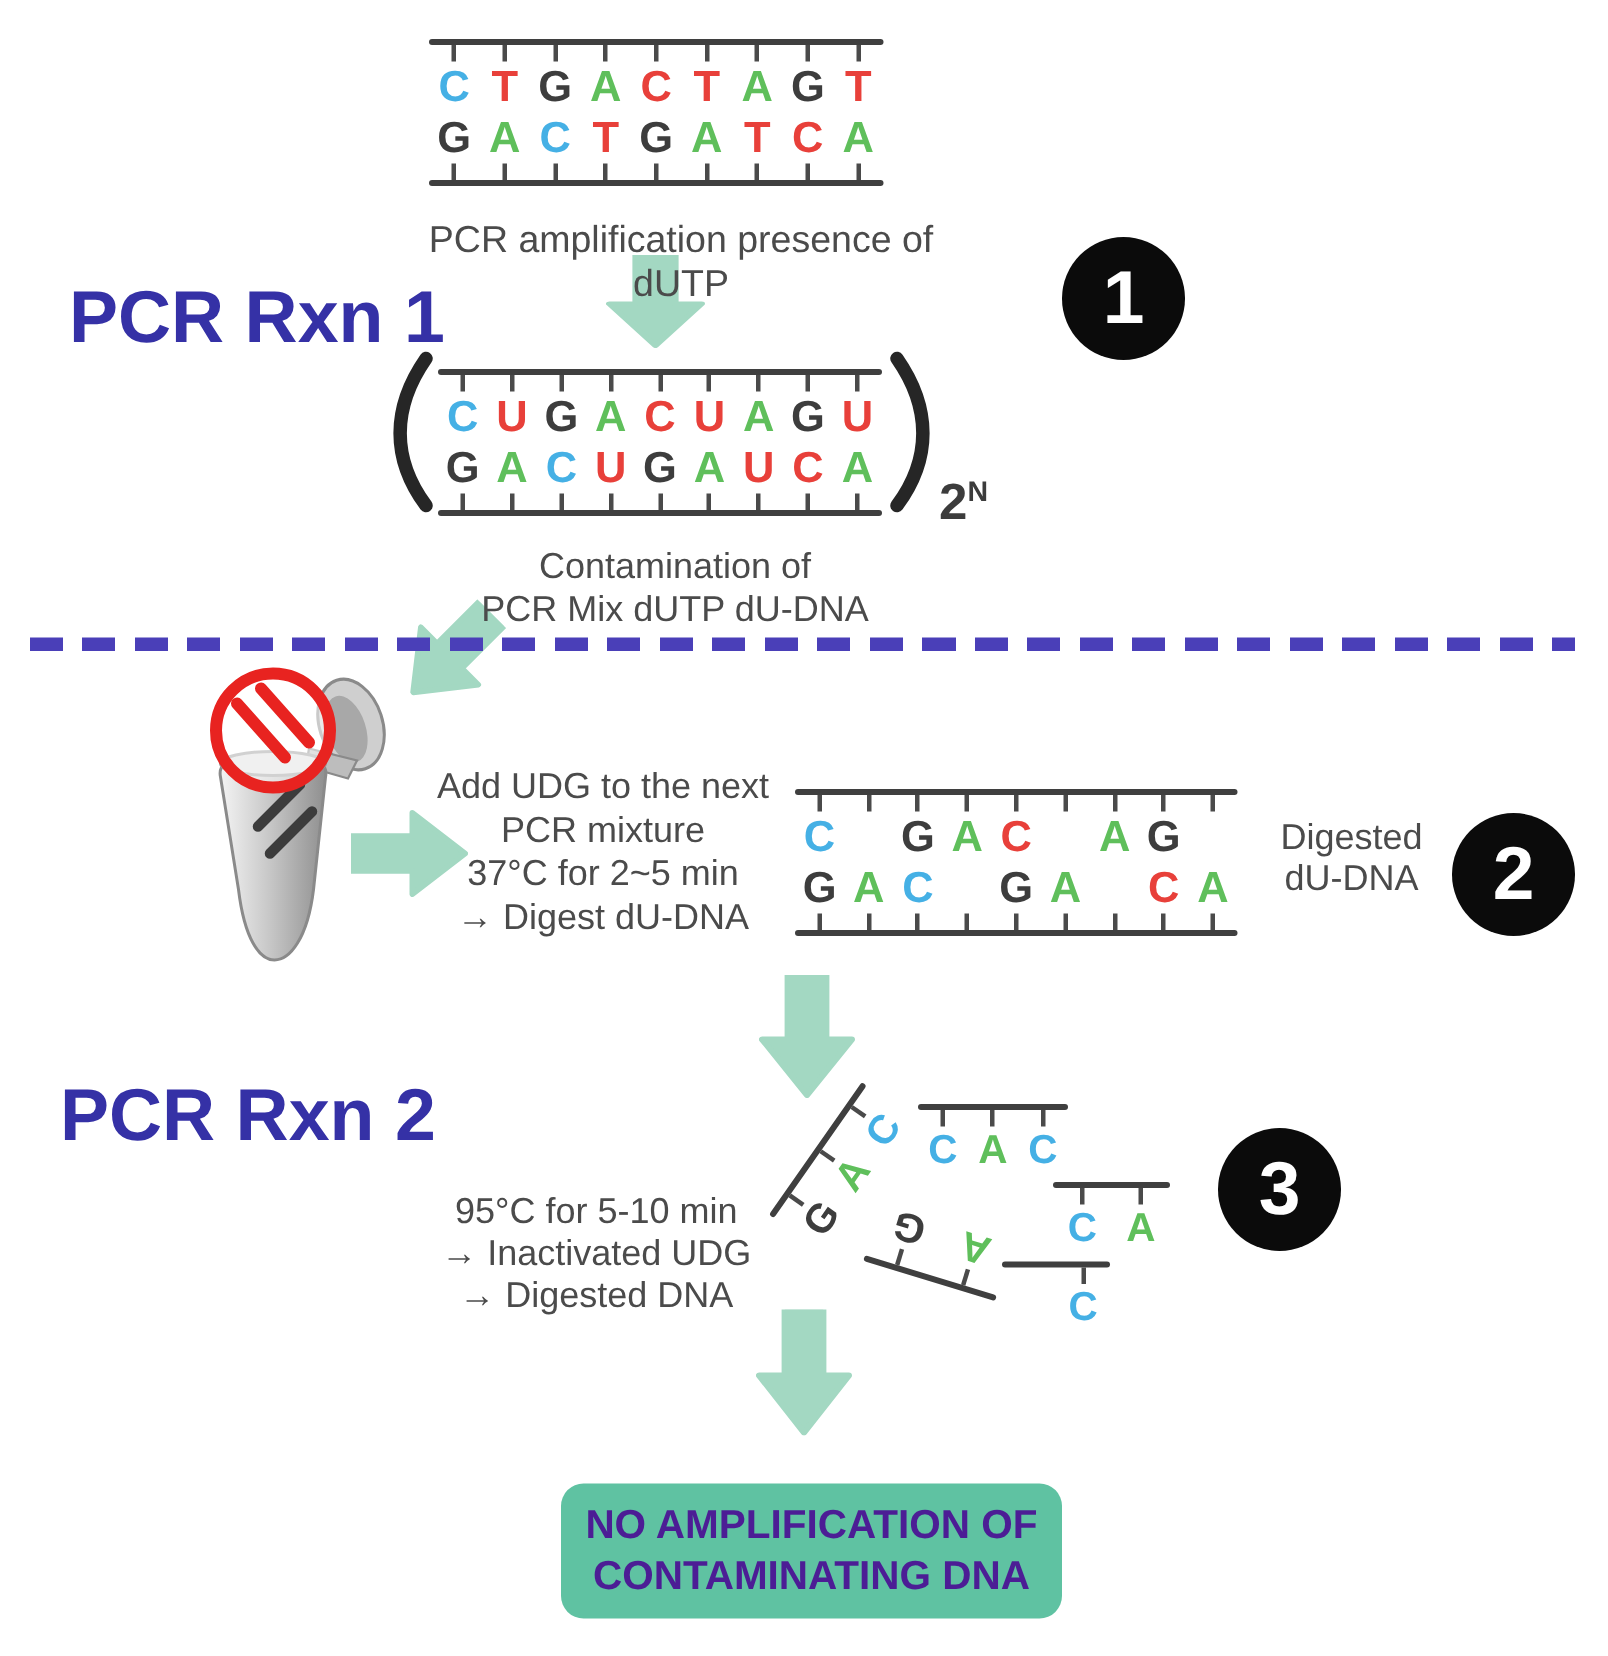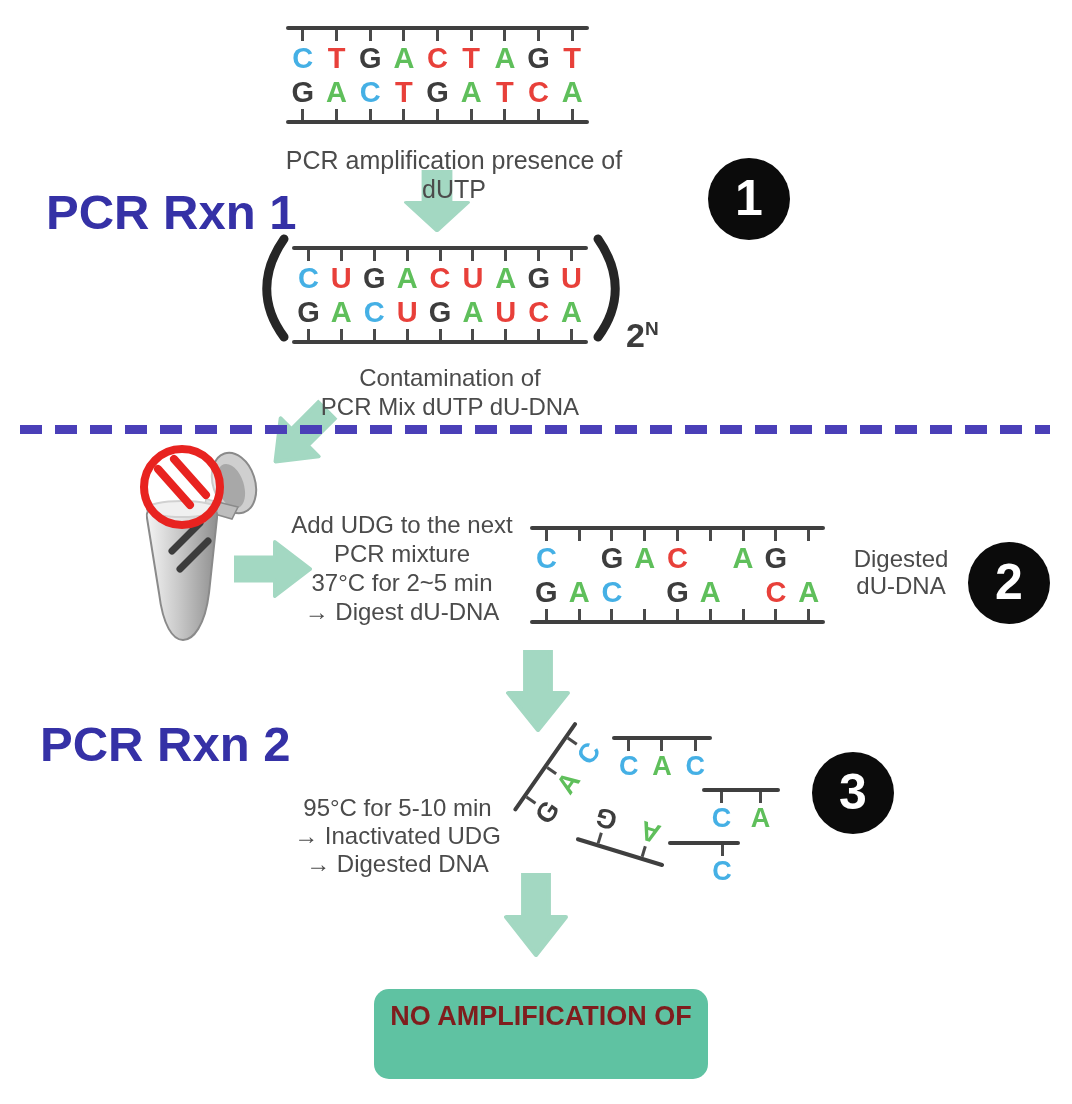--- a/index.html
+++ b/index.html
@@ -36,21 +36,21 @@
          color:#ffffff;font-size:50px;font-weight:bold;text-align:center;line-height:80px;z-index:6;}
   .copies{position:absolute;color:#3c3c3c;font-size:34px;font-weight:600;z-index:6;}
   .copies sup{font-size:19px;}
 
   
   .dash-line{position:absolute;height:9px;z-index:5;
     background:repeating-linear-gradient(to right, var(--dash-blue) 0 22px, transparent 22px 35px);}
 
   
   .result-box{position:absolute;background:var(--teal-box);border-radius:15px;text-align:center;
-    color:#7f1d1d;font-weight:bold;font-size:27px;line-height:34px;padding-top:10px;z-index:6;}
+    color:#4c1d95;font-weight:bold;font-size:27px;line-height:34px;padding-top:10px;z-index:6;}
 
   .paren{position:absolute;z-index:6;}
 </style>
 </head>
 <body>
 
 <div id="canvas">
 
   <div class="strand" style="left:286px;top:26px;width:303px;">
       <div class="bb"></div>
@@ -498,15 +498,16 @@
   <div class="badge" style="left:812px;top:752px;">3</div>
 
   <div class="tarrow" style="left:504px;top:873px;width:64px;height:84px;">
       <svg viewBox="0 0 60 84" preserveAspectRatio="none">
         <polygon points="18,0 42,0 42,44 58,44 30,82 2,44 18,44" fill="#a3d8c2" stroke="#a3d8c2" stroke-width="4" stroke-linejoin="round"></polygon>
       </svg>
     </div>
 
   <div class="result-box" style="left:374px;top:989px;width:334px;height:80px;">
     <div>NO AMPLIFICATION OF</div>
+    <div>CONTAMINATING DNA</div>
   </div>
 
 </div>
 
 </body></html>

